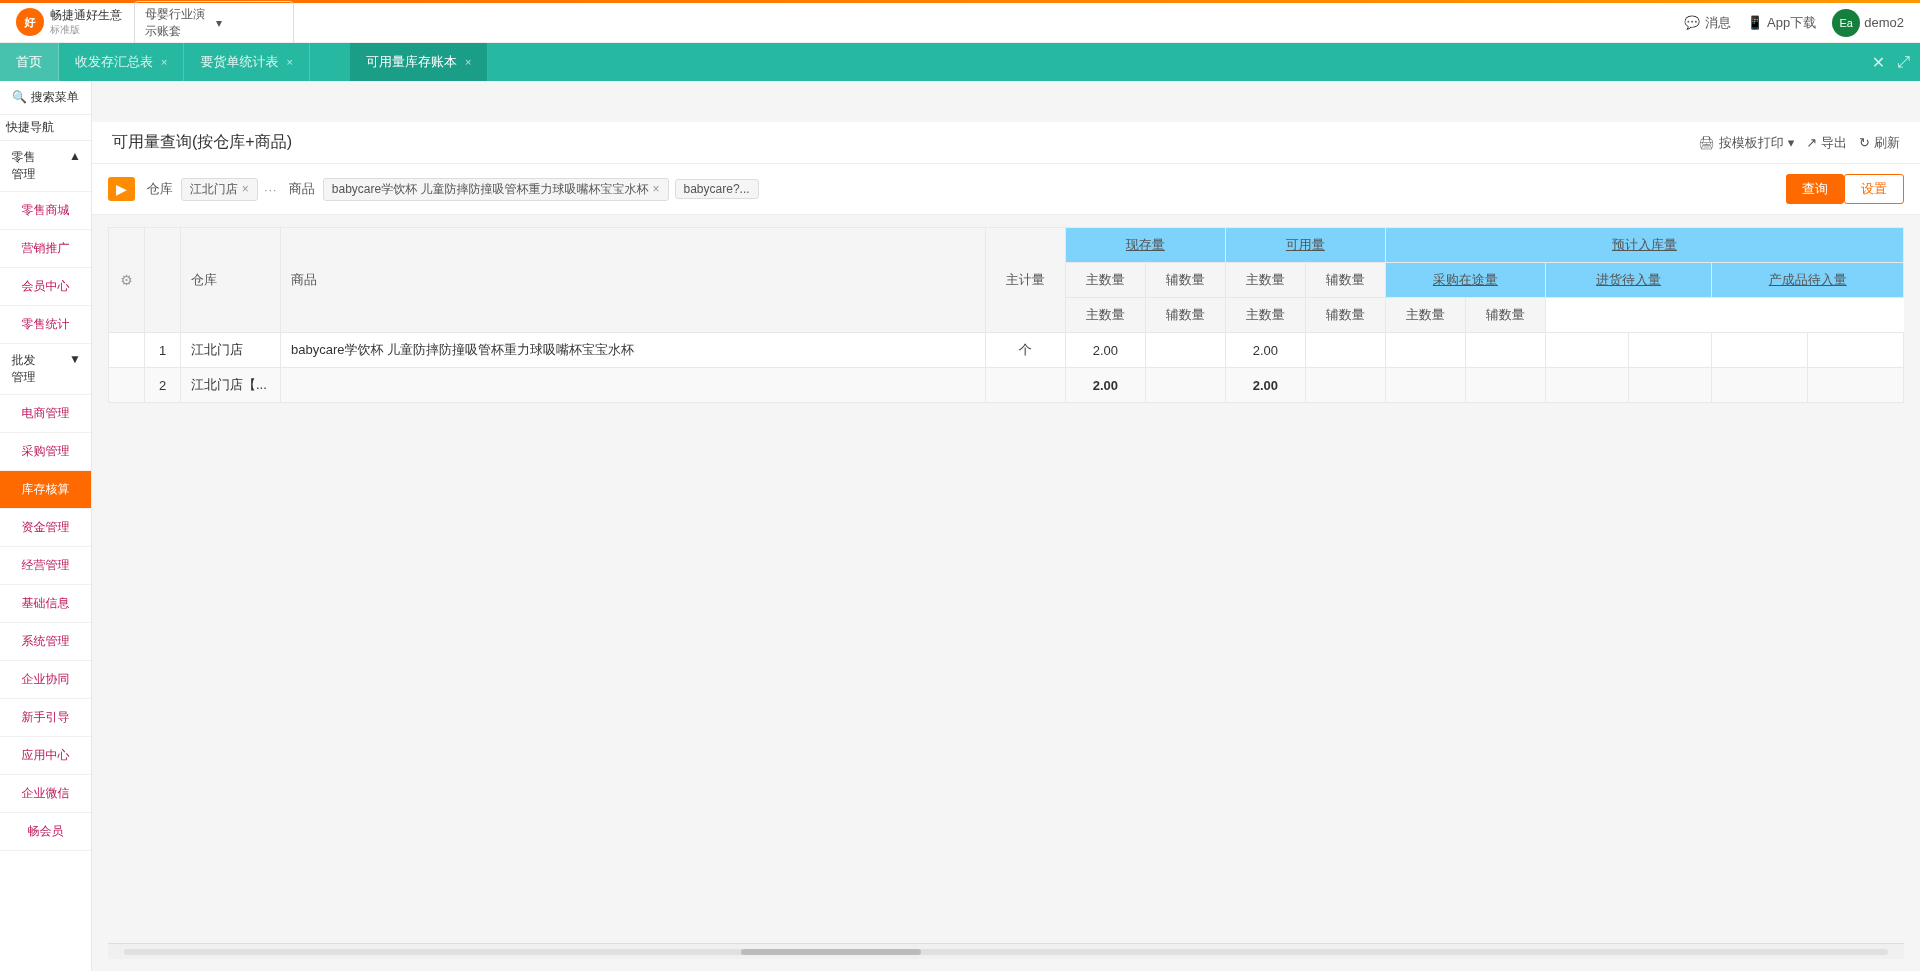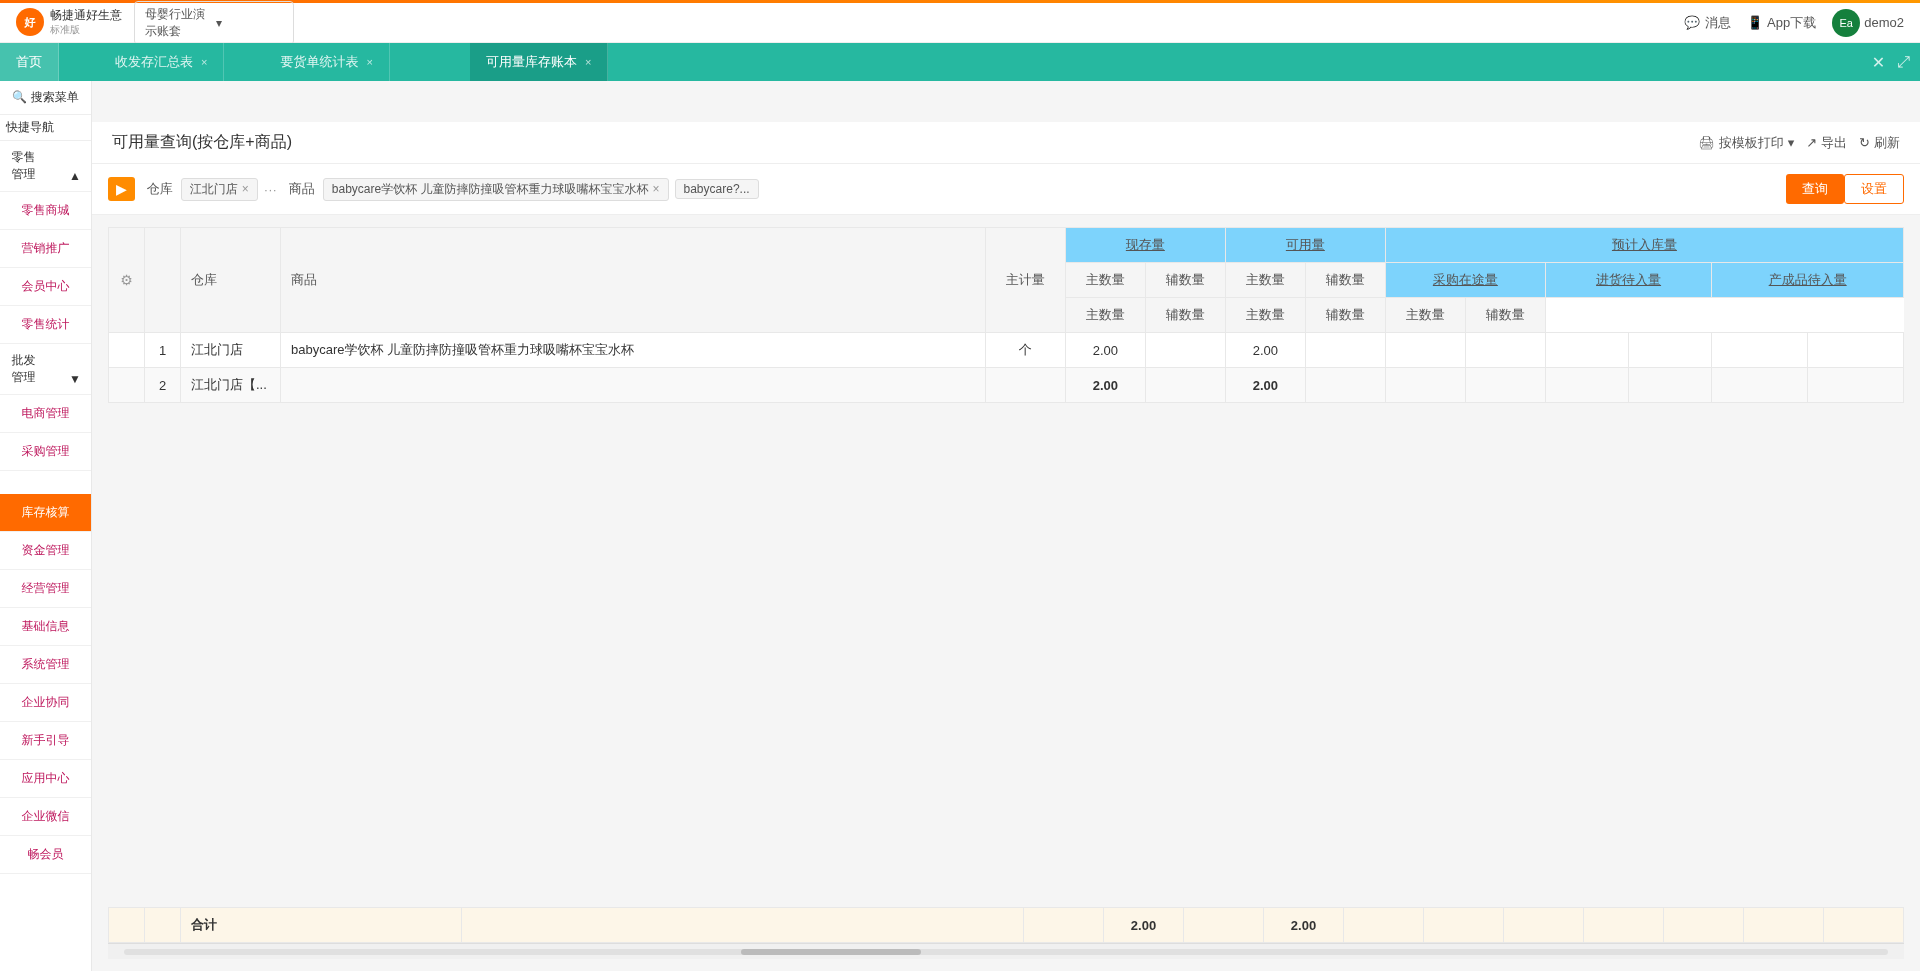--- a/index.html
+++ b/index.html
@@ -28,21 +28,20 @@
     .avatar { width: 28px; height: 28px; border-radius: 50%; background: #15803d; display: flex; align-items: center; justify-content: center; color: #fff; font-size: 11px; }
 
     
     .nav-tabs {
       background: #26b8a0;
       height: 38px;
       display: flex;
       align-items: stretch;
       flex-shrink: 0;
       position: relative;
-      gap: 40px;
     }
     .nav-tab {
       display: flex;
       align-items: center;
       padding: 0 16px;
       gap: 6px;
       cursor: pointer;
       color: rgba(255,255,255,0.85);
       font-size: 13px;
       white-space: nowrap;
@@ -77,22 +76,22 @@
     }
     .sidebar-nav { padding: 4px 6px; border-bottom: 1px solid #eee; font-size: 12px; color: #333; text-align: left; cursor: pointer; }
     .sidebar-item {
       padding: 10px 6px;
       text-align: center;
       cursor: pointer;
       font-size: 12px;
       color: #be185d;
       border-bottom: 1px solid #f0f0f0;
     }
-    .sidebar-item.active { background: #ff6a00; color: #fff; margin-top: 23px; }
-    .sidebar-item.group-header { display: flex; align-items: flex-end; justify-content: space-between; padding: 8px 10px; font-size: 12px; color: #333; gap: 32px; }
+    .sidebar-item.active { background: #ff6a00; color: #fff; }
+    .sidebar-item.group-header { display: flex; align-items: flex-start; justify-content: space-between; padding: 8px 10px; font-size: 12px; color: #333; gap: 32px; }
 
     
     .content { flex: 1; display: flex; flex-direction: column; overflow: hidden; }
 
     
     .page-header {
       background: #fff;
       padding: 10px 20px;
       display: flex;
       align-items: center;
@@ -389,41 +388,20 @@
             <td></td>
             <td></td>
             <td></td>
           </tr>
         </tbody>
       </table>
 
       <div style="flex:1;"></div>
 
       <div style="margin-top:auto;">
-        <table class="data-table" style="background:#fdf6e8;">
-          <tbody>
-            <tr>
-              <td style="width:36px;"></td>
-              <td style="width:36px;"></td>
-              <td style="min-width:100px; text-align:left; font-weight:600;">合计</td>
-              <td style="min-width:200px;"></td>
-              <td style="width:80px;"></td>
-              <td style="width:80px; font-weight:600;">2.00</td>
-              <td style="width:80px;"></td>
-              <td style="width:80px; font-weight:600;">2.00</td>
-              <td style="width:80px;"></td>
-              <td style="width:80px;"></td>
-              <td style="width:80px;"></td>
-              <td style="width:80px;"></td>
-              <td style="width:80px;"></td>
-              <td style="width:80px;"></td>
-              <td style="width:80px;"></td>
-            </tr>
-          </tbody>
-        </table>
 
         <div style="height:16px; background:#f0f0f0; border-top:1px solid #ddd; display:flex; align-items:center; padding:0 16px;">
           <div style="flex:1; height:6px; background:#e0e0e0; border-radius:3px; position:relative;">
             <div style="width:180px; height:6px; background:#bbb; border-radius:3px; position:absolute; left:35%;"></div>
           </div>
         </div>
       </div>
     </div>
 
   </div>

